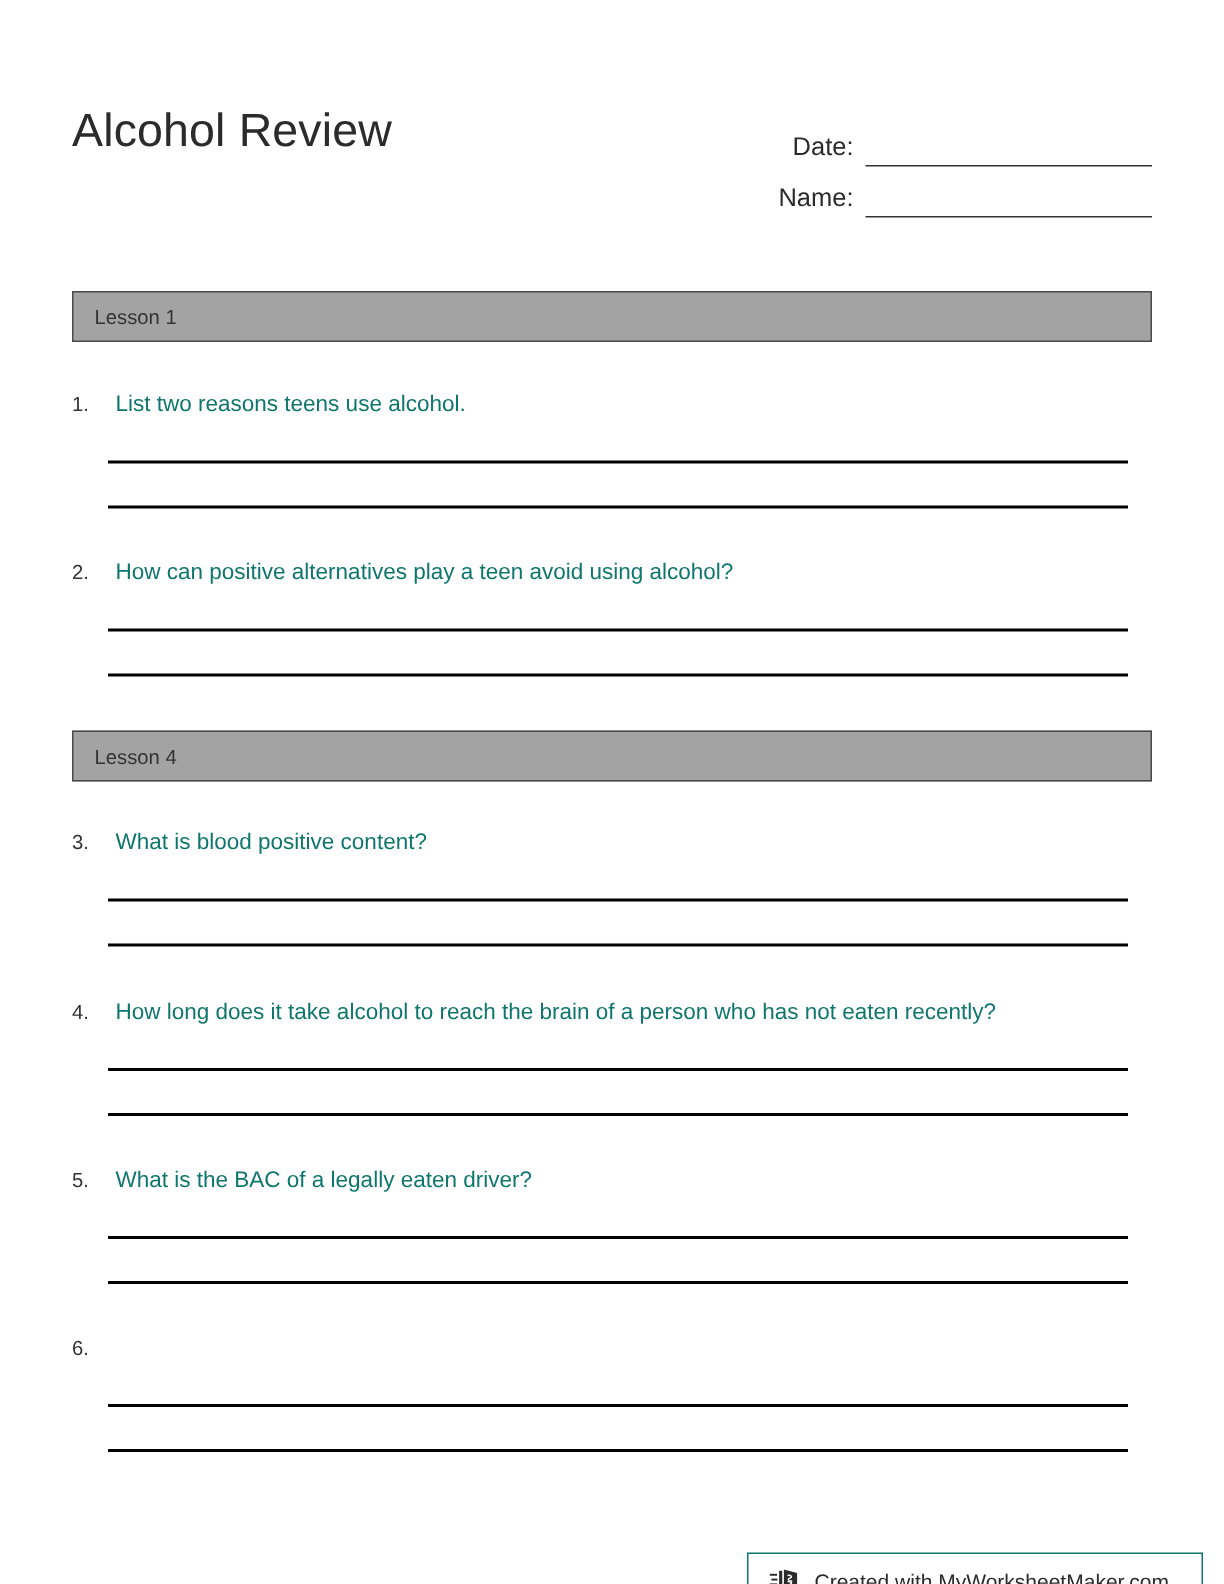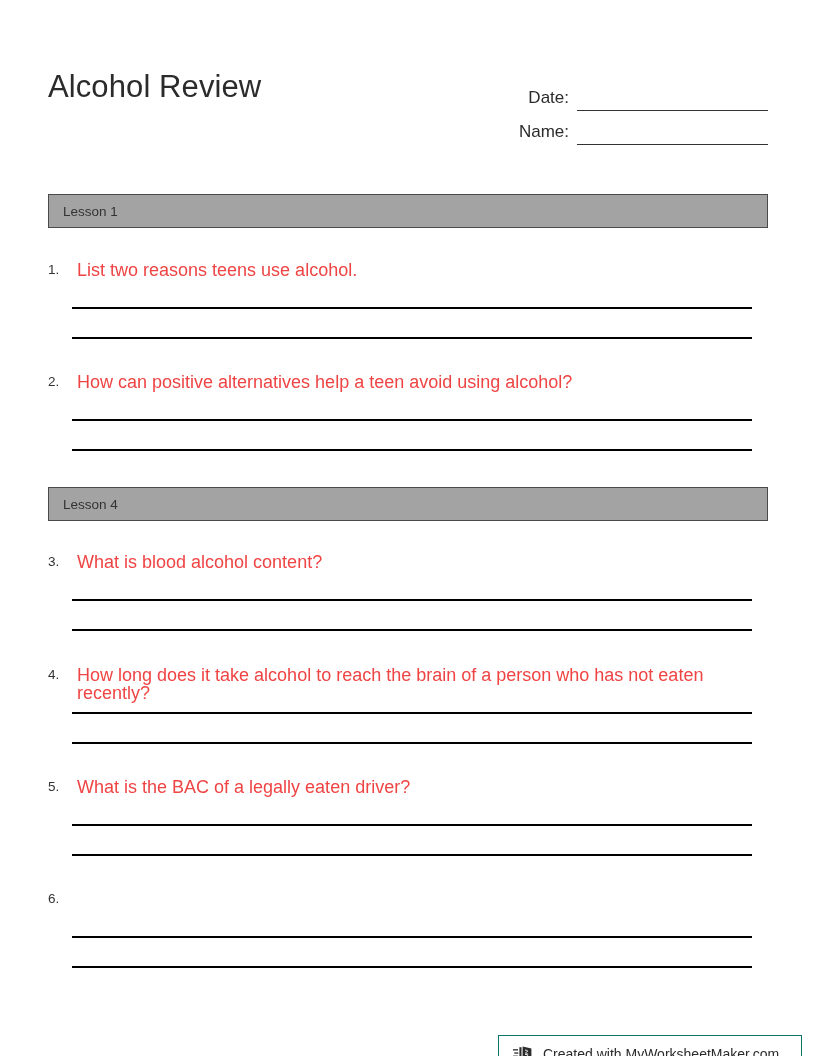--- a/index.html
+++ b/index.html
@@ -98,22 +98,22 @@
     align-items: flex-start;
   }
   .question-number {
     width: 29px;
     flex: 0 0 29px;
     font-size: 13.5px;
     color: #333333;
     line-height: 18px;
   }
   .question-text {
-    font-size: 18px;
-    color: #ef4444;
+    font-size: 15px;
+    color: #0f766e;
     line-height: 18px;
   }
   .answer-lines {
     position: absolute;
     left: 24px;
     width: 680px;
   }
   .answer-line {
     height: 30px;
     border-bottom: 2.2px solid #000000;
@@ -178,36 +178,36 @@
     </div>
   </div>
   <div class="question answer-lines" style="top:250px;left:72px;width:680px;">
     <div class="answer-line"></div>
     <div class="answer-line"></div>
   </div>
 
   <div class="question" style="top:344px;">
     <div class="question-head">
       <span class="question-number">2.</span>
-      <span class="question-text">How can positive alternatives help a teen avoid using alcohol?</span>
+      <span class="question-text">How can positive alternatives play a teen avoid using alcohol?</span>
     </div>
   </div>
   <div class="question answer-lines" style="top:362px;left:72px;width:680px;">
     <div class="answer-line"></div>
     <div class="answer-line"></div>
   </div>
 
   <div class="lesson-banner" style="top:458px;">
     <span class="lesson-banner-label">Lesson 4</span>
   </div>
 
   <div class="question" style="top:524px;">
     <div class="question-head">
       <span class="question-number">3.</span>
-      <span class="question-text">What is blood alcohol content?</span>
+      <span class="question-text">What is blood positive content?</span>
     </div>
   </div>
   <div class="question answer-lines" style="top:542px;left:72px;width:680px;">
     <div class="answer-line"></div>
     <div class="answer-line"></div>
   </div>
 
   <div class="question" style="top:637px;">
     <div class="question-head">
       <span class="question-number">4.</span>

